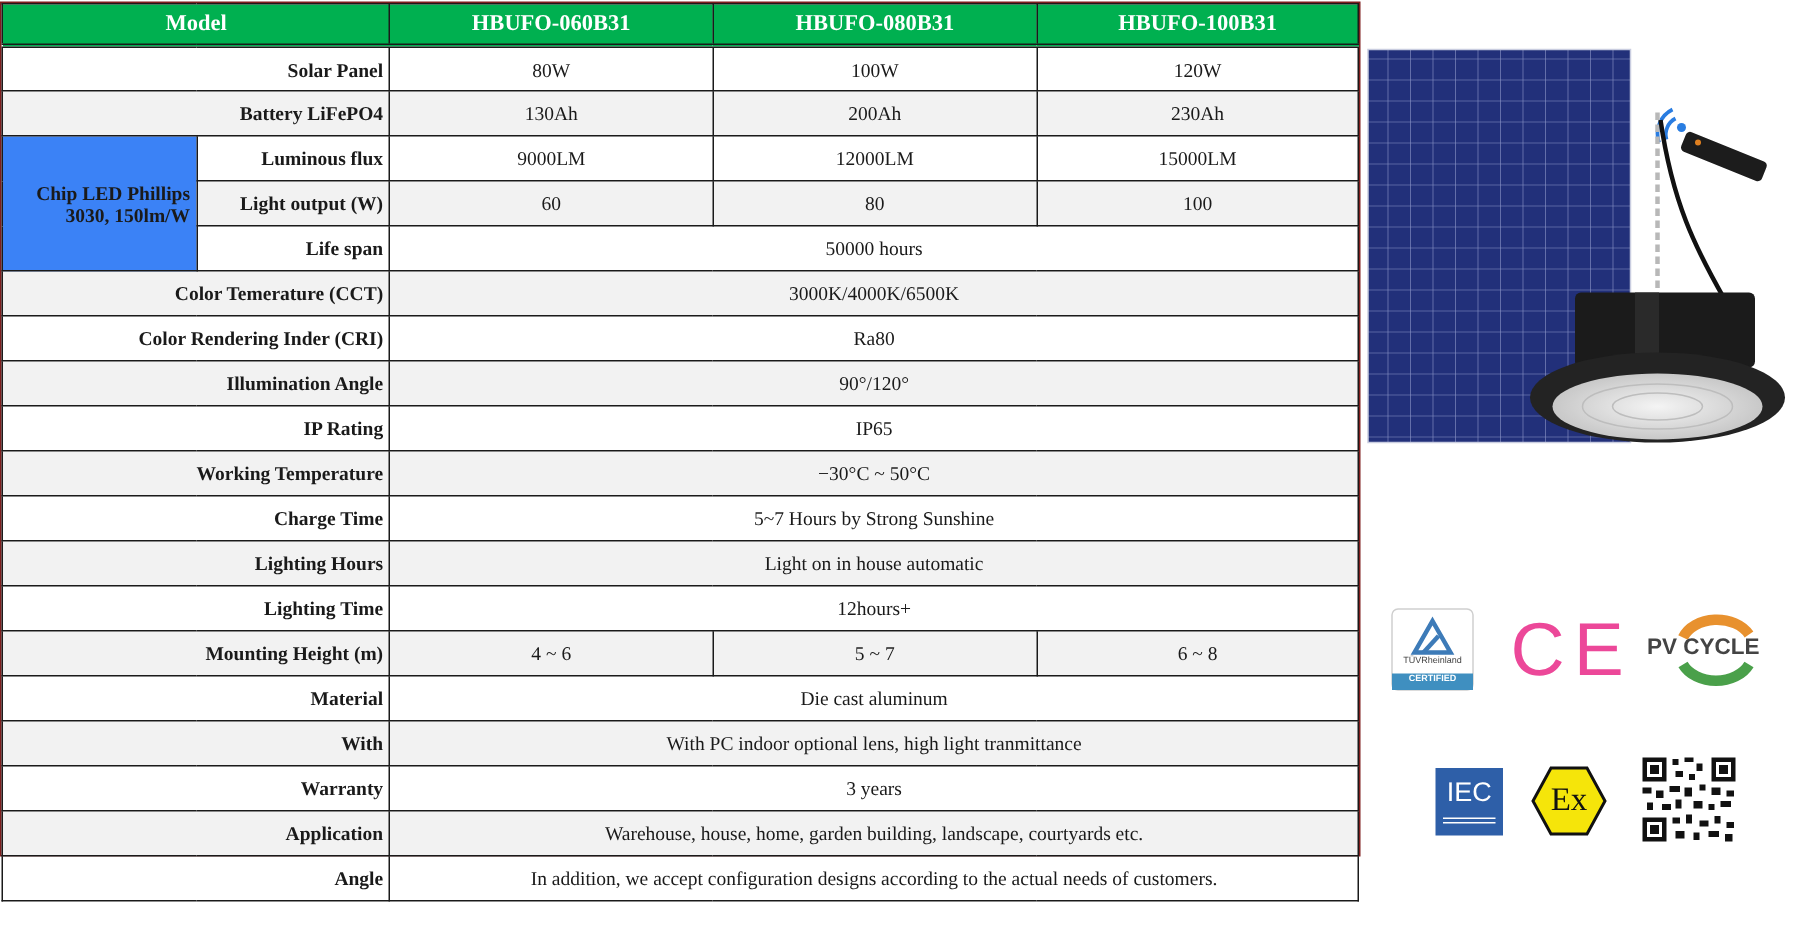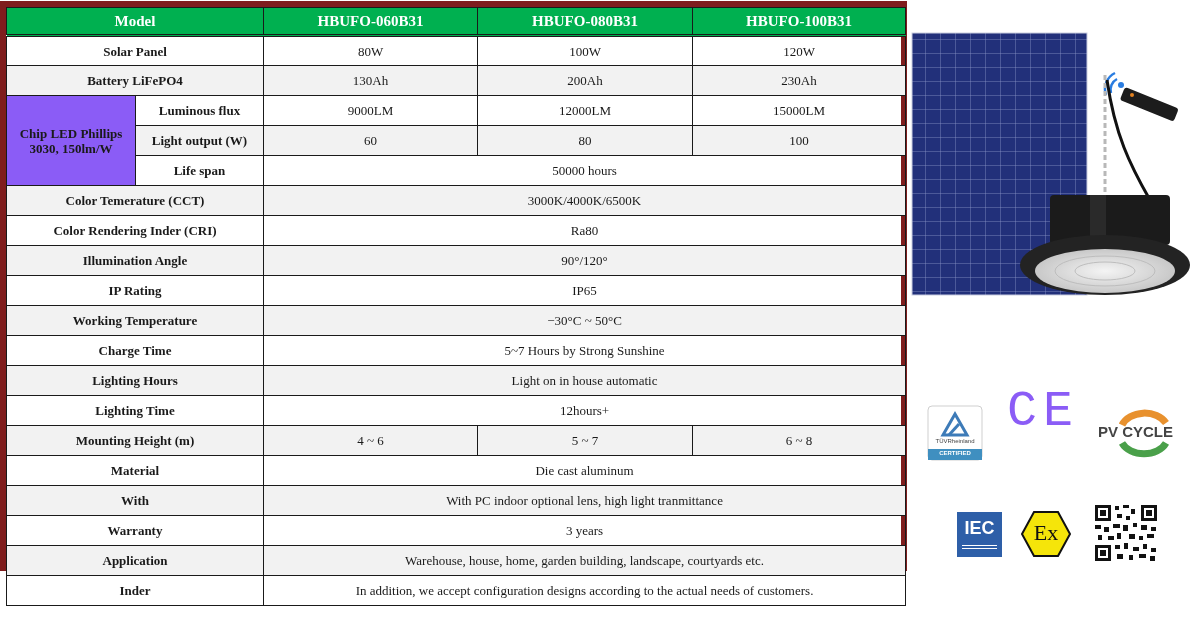--- a/index.html
+++ b/index.html
@@ -1,21 +1,21 @@
 <!DOCTYPE html>
 <html><head>
 <meta charset="utf-8">
 <style>
   html,body{margin:0;padding:0;background:#ffffff;}
   body{width:1200px;height:617px;position:relative;overflow:hidden;font-family:"Liberation Serif","DejaVu Serif",serif;color:#1a1a1a;}
-  .spec-wrap{position:absolute;left:0;top:1px;width:907px;height:570px;box-sizing:border-box;border:6px solid #7f1d1d;background:#fff;}
+  .spec-wrap{position:absolute;left:0;top:1px;width:907px;height:570px;box-sizing:border-box;border:1px solid #7f1d1d;background:#fff;}
   table.spec{border-collapse:collapse;width:100%;height:100%;table-layout:fixed;}
   table.spec td, table.spec th{border:1px solid #1a1a1a;text-align:center;vertical-align:middle;padding:0 4px;font-size:13px;line-height:15px;}
   table.spec th{background:#00b050;color:#ffffff;font-weight:bold;font-size:15px;border-bottom:3px double #1a1a1a;height:26px;}
-  table.spec td.lbl{font-weight:bold;}
+  table.spec td.lbl{font-weight:bold;text-align:right;}
   tr.alt td{background:#f2f2f2;}
   tr.row{height:30px;}
   
   .product{position:absolute;left:910px;top:25px;width:290px;height:300px;}
   .cert{position:absolute;}
 </style>
 </head>
 <body>
 
 <div class="spec-wrap">
@@ -40,21 +40,21 @@
     <td>100W</td>
     <td>120W</td>
   </tr>
   <tr class="row alt">
     <td colspan="2" class="lbl">Battery LiFePO4</td>
     <td>130Ah</td>
     <td>200Ah</td>
     <td>230Ah</td>
   </tr>
   <tr class="row">
-    <td rowspan="3" class="lbl" style="background:#8b5cf6">Chip LED Phillips 3030, 150lm/W</td>
+    <td rowspan="3" class="lbl" style="background:#3b82f6">Chip LED Phillips 3030, 150lm/W</td>
     <td class="lbl">Luminous flux</td>
     <td>9000LM</td>
     <td>12000LM</td>
     <td>15000LM</td>
   </tr>
   <tr class="row alt">
     <td class="lbl">Light output (W)</td>
     <td>60</td>
     <td>80</td>
     <td>100</td>
@@ -111,21 +111,21 @@
   </tr>
   <tr class="row">
     <td colspan="2" class="lbl">Warranty</td>
     <td colspan="3">3 years</td>
   </tr>
   <tr class="row alt">
     <td colspan="2" class="lbl">Application</td>
     <td colspan="3">Warehouse, house, home, garden building, landscape, courtyards etc.</td>
   </tr>
   <tr class="row">
-    <td colspan="2" class="lbl">Inder</td>
+    <td colspan="2" class="lbl">Angle</td>
     <td colspan="3">In addition, we accept configuration designs according to the actual needs of customers.</td>
   </tr>
 </tbody>
     </table>
 </div>
 
 <div class="product">
   <svg width="290" height="300" viewBox="0 0 290 300">
     <defs>
       <pattern id="cells" width="15" height="14" patternUnits="userSpaceOnUse">
@@ -166,31 +166,31 @@
   <svg width="56" height="56" viewBox="0 0 56 56">
     <rect x="1" y="1" width="54" height="54" rx="4" fill="#fff" stroke="#cfcfcf"></rect>
     <path d="M28 9 L40 30 H16 Z" fill="none" stroke="#3d7bb8" stroke-width="3"></path>
     <path d="M22 30 L32 19" stroke="#3d7bb8" stroke-width="3"></path>
     <rect x="1" y="44" width="54" height="11" fill="#3f8fc0"></rect>
   </svg>
   <span style="position:absolute;left:0;top:33px;width:56px;text-align:center;font-family:'Liberation Sans',sans-serif;font-size:6px;color:#444;">TÜVRheinland</span>
   <span style="position:absolute;left:0;top:45px;width:56px;text-align:center;font-family:'Liberation Sans',sans-serif;font-size:6px;font-weight:bold;color:#fff;">CERTIFIED</span>
 </div>
 
-<div class="cert" style="left:1007px;top:387px;width:70px;height:50px;font-family:Liberation Mono, monospace;font-size:50px;line-height:50px;color:#8b5cf6;letter-spacing:6px;">CE</div>
+<div class="cert" style="left:1007px;top:408px;width:70px;height:50px;font-family:Liberation Sans, sans-serif;font-size:50px;line-height:50px;color:#ec4899;letter-spacing:6px;">CE</div>
 
 <div class="cert" style="left:1098px;top:405px;width:92px;height:56px;">
   <svg width="92" height="56" viewBox="0 0 92 56">
     <path d="M24 20 A24 18 0 0 1 68 18" stroke="#e8912e" stroke-width="7" fill="none"></path>
     <path d="M24 38 A24 18 0 0 0 68 38" stroke="#4aa04a" stroke-width="7" fill="none"></path>
   </svg>
   <span style="position:absolute;left:0;top:18px;width:92px;font-family:'Liberation Sans',sans-serif;font-weight:bold;font-size:15px;color:#444;">PV CYCLE</span>
 </div>
 
-<div class="cert" style="left:957px;top:512px;width:45px;height:45px;background:#2e5fa8;font-weight:bold;">
+<div class="cert" style="left:957px;top:512px;width:45px;height:45px;background:#2e5fa8;">
   <span style="position:absolute;left:0;top:6px;width:45px;text-align:center;font-family:'Liberation Sans',sans-serif;font-size:18px;color:#fff;">IEC</span>
   <div style="position:absolute;left:5px;top:33px;width:35px;height:1px;background:#fff;"></div>
   <div style="position:absolute;left:5px;top:36px;width:35px;height:1px;background:#fff;"></div>
 </div>
 
 <div class="cert" style="left:1020px;top:510px;width:52px;height:48px;">
   <svg width="52" height="48" viewBox="0 0 52 48">
     <polygon points="14,2 38,2 50,24 38,46 14,46 2,24" fill="#f5e50a" stroke="#111" stroke-width="2"></polygon>
   </svg>
   <span style="position:absolute;left:0;top:10px;width:52px;text-align:center;font-family:Liberation Serif, serif;font-size:22px;color:#111;">Ex</span>

